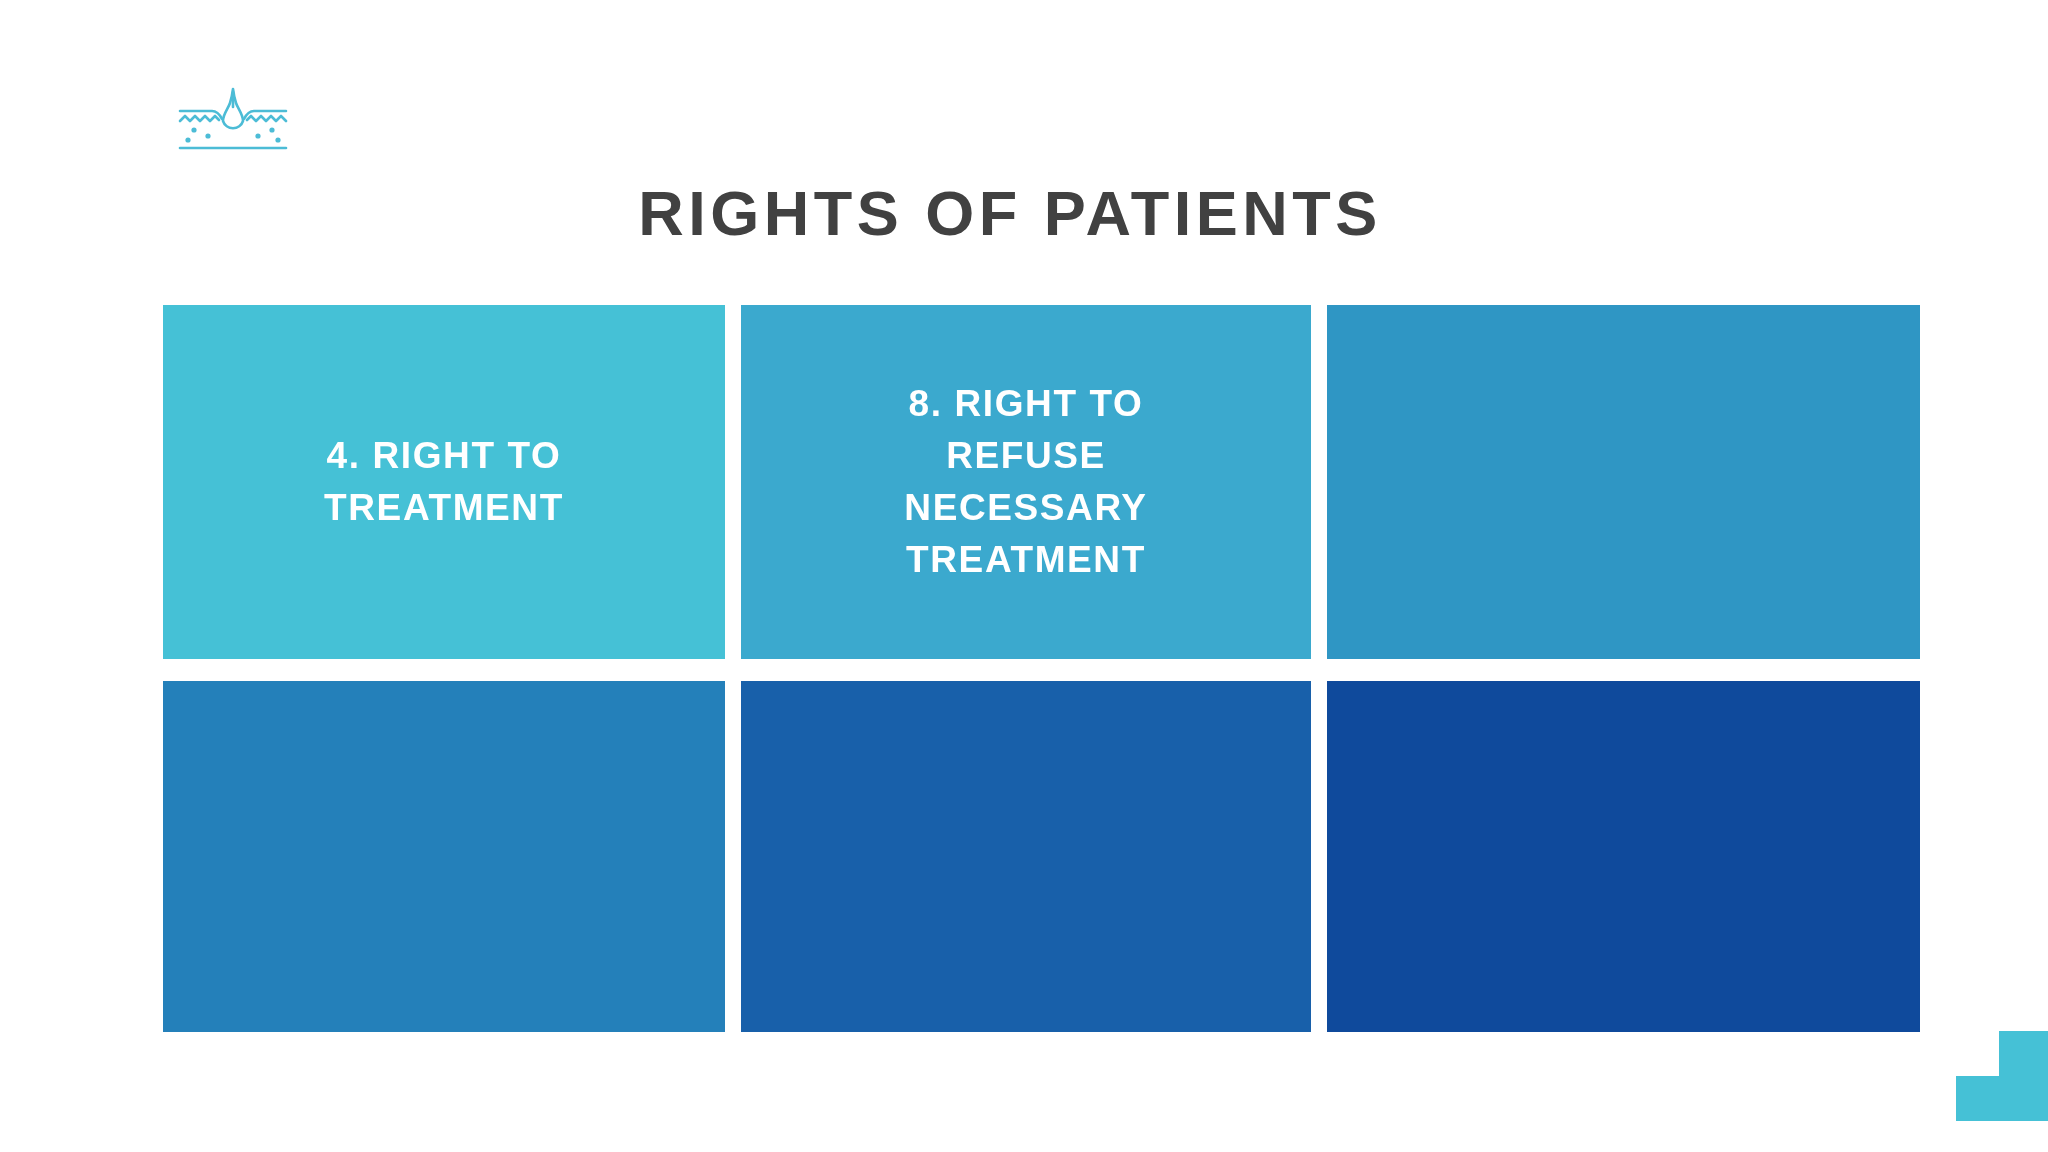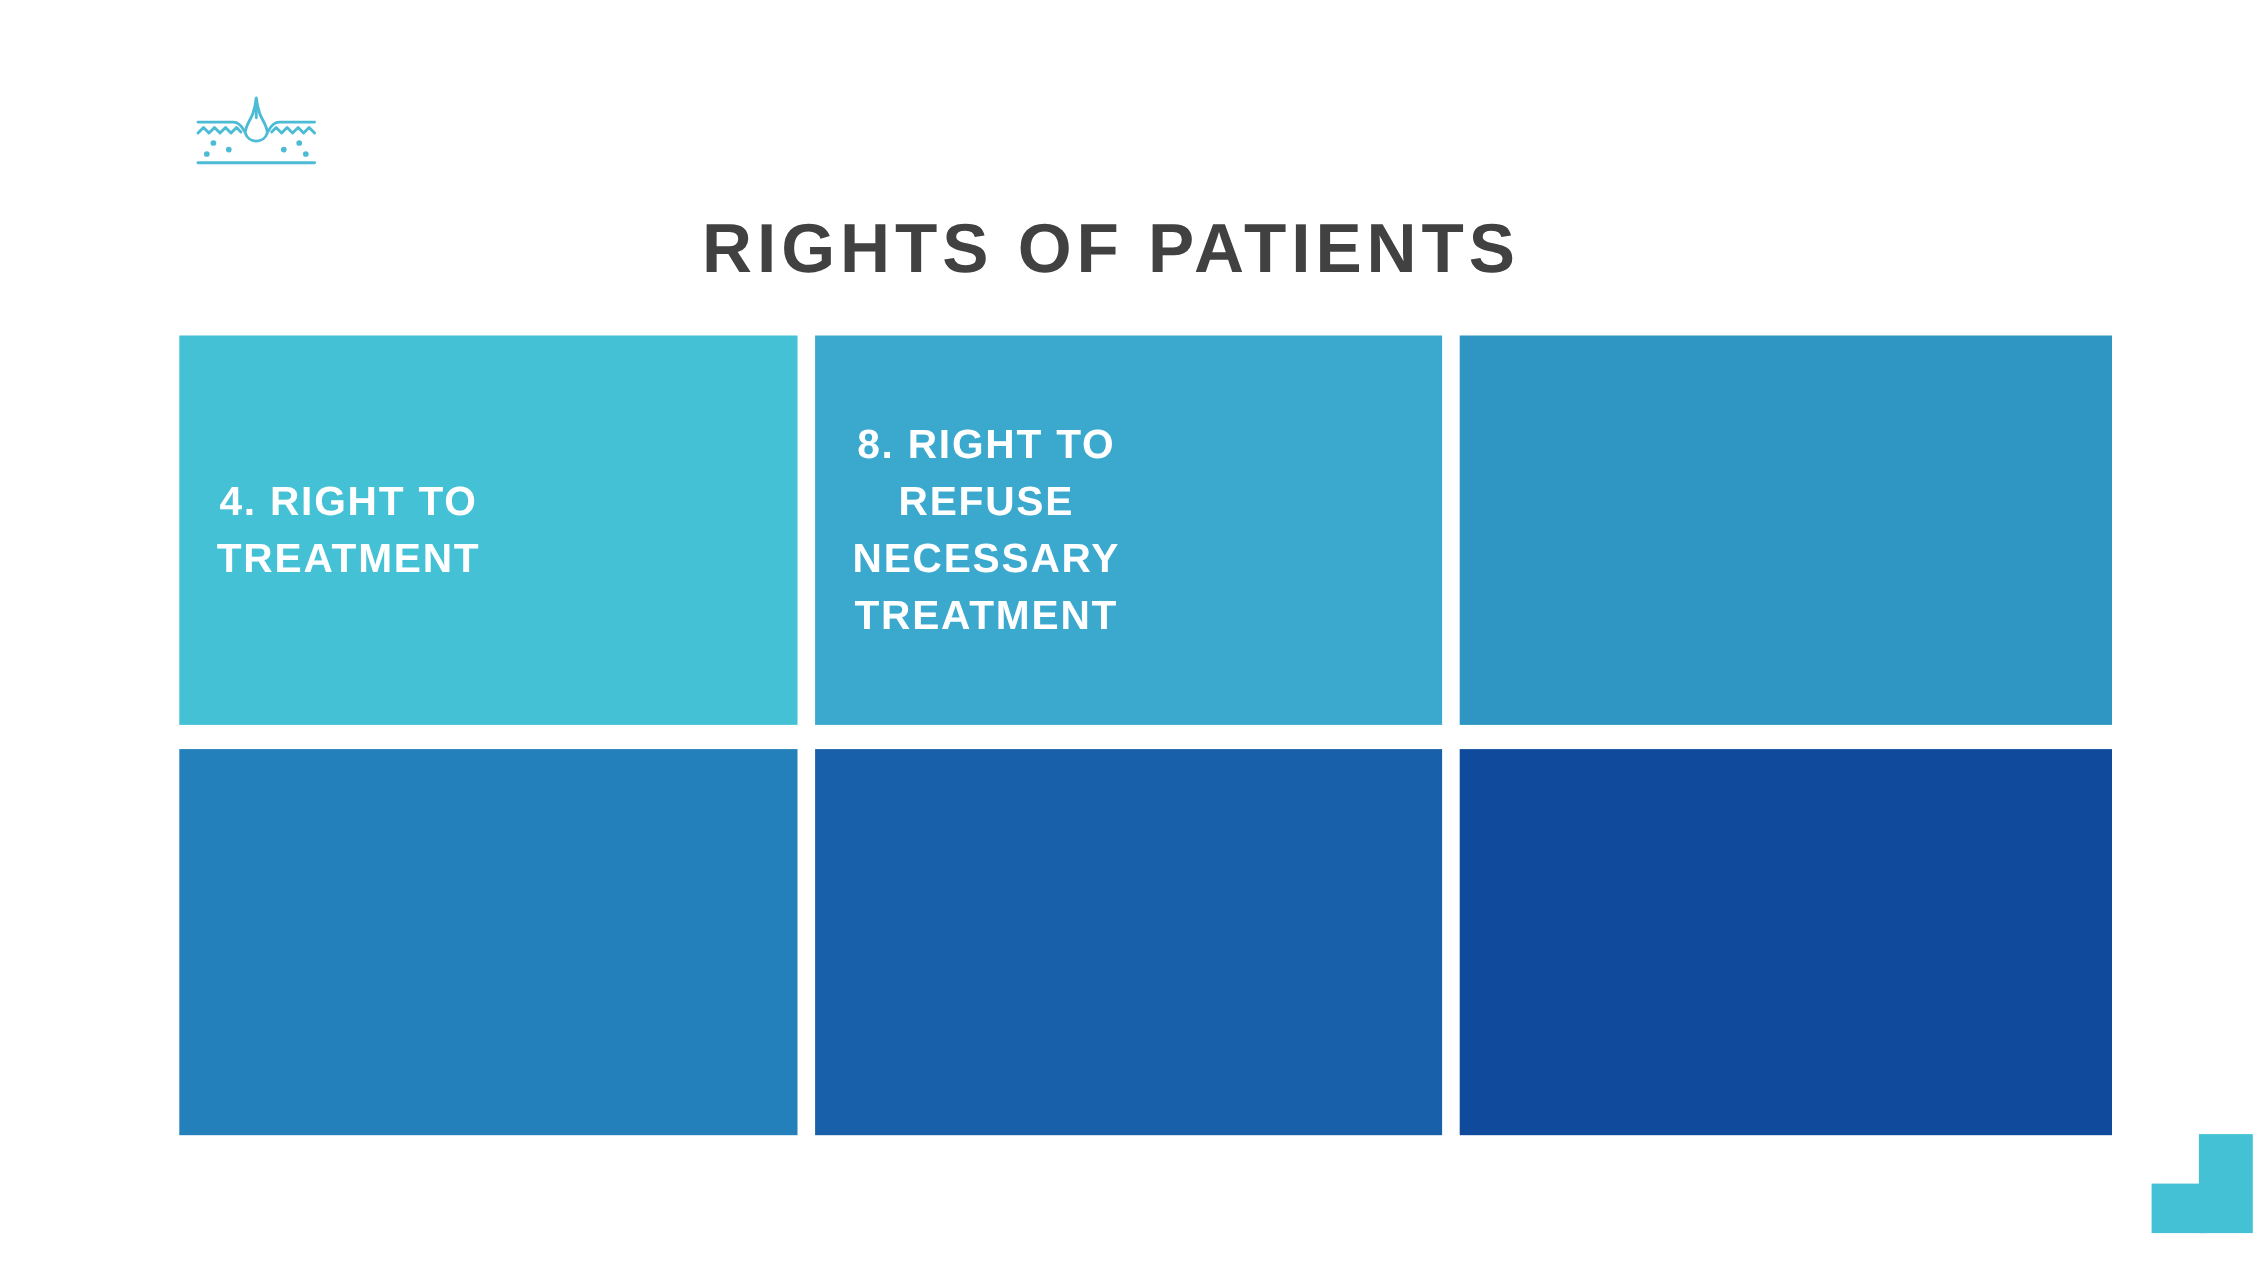--- a/index.html
+++ b/index.html
@@ -28,21 +28,21 @@
     top: 78px;
     width: 130px;
     height: 86px;
   }
   #logo svg { display: block; width: 130px; height: 86px; }
 
   
   #title {
     position: absolute;
     left: 0;
-    top: 193px;
+    top: 180px;
     width: 2020px;
     text-align: center;
     font-size: 63px;
     font-weight: bold;
     letter-spacing: 4.5px;
     color: #414141;
     line-height: 1.05;
     white-space: nowrap;
     font-family: "Liberation Sans", sans-serif;
   }
@@ -57,20 +57,21 @@
     display: grid;
     grid-template-columns: 562px 570px 593px;
     grid-template-rows: 354px 351px;
     column-gap: 16px;
     row-gap: 22px;
   }
 
   .tile {
     display: flex;
     align-items: center;
+    justify-content: center;
     box-sizing: border-box;
     padding: 10px 34px;
   }
 
   .tile-label {
     color: #ffffff;
     font-weight: bold;
     font-size: 37px;
     line-height: 1.40;
     letter-spacing: 1.6px;

